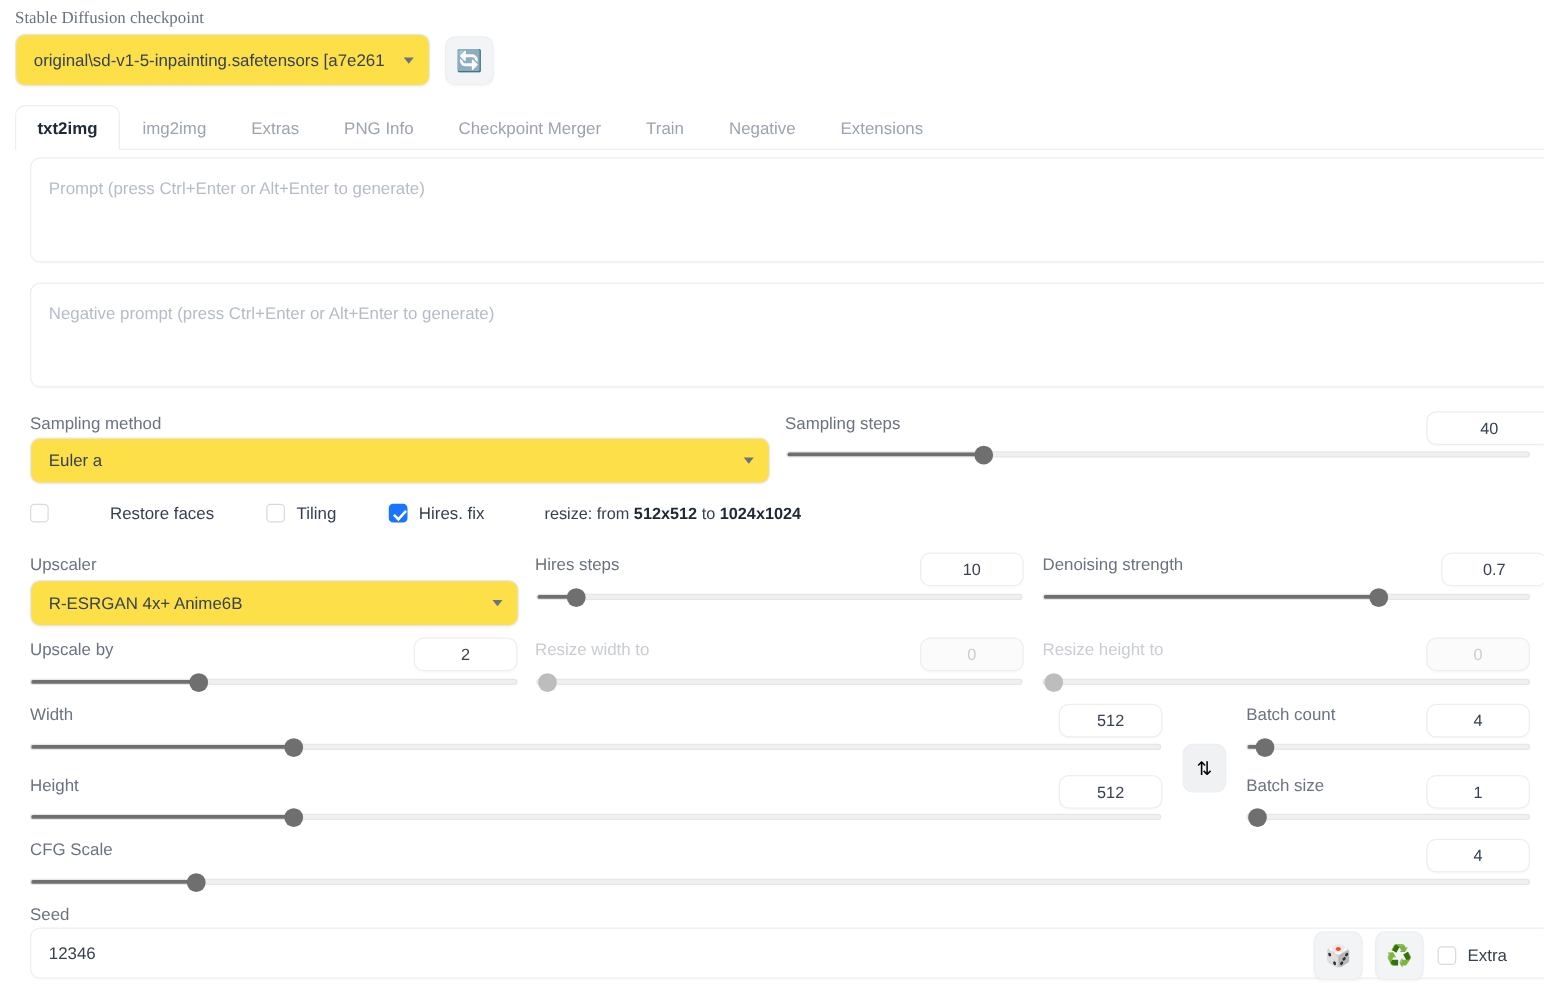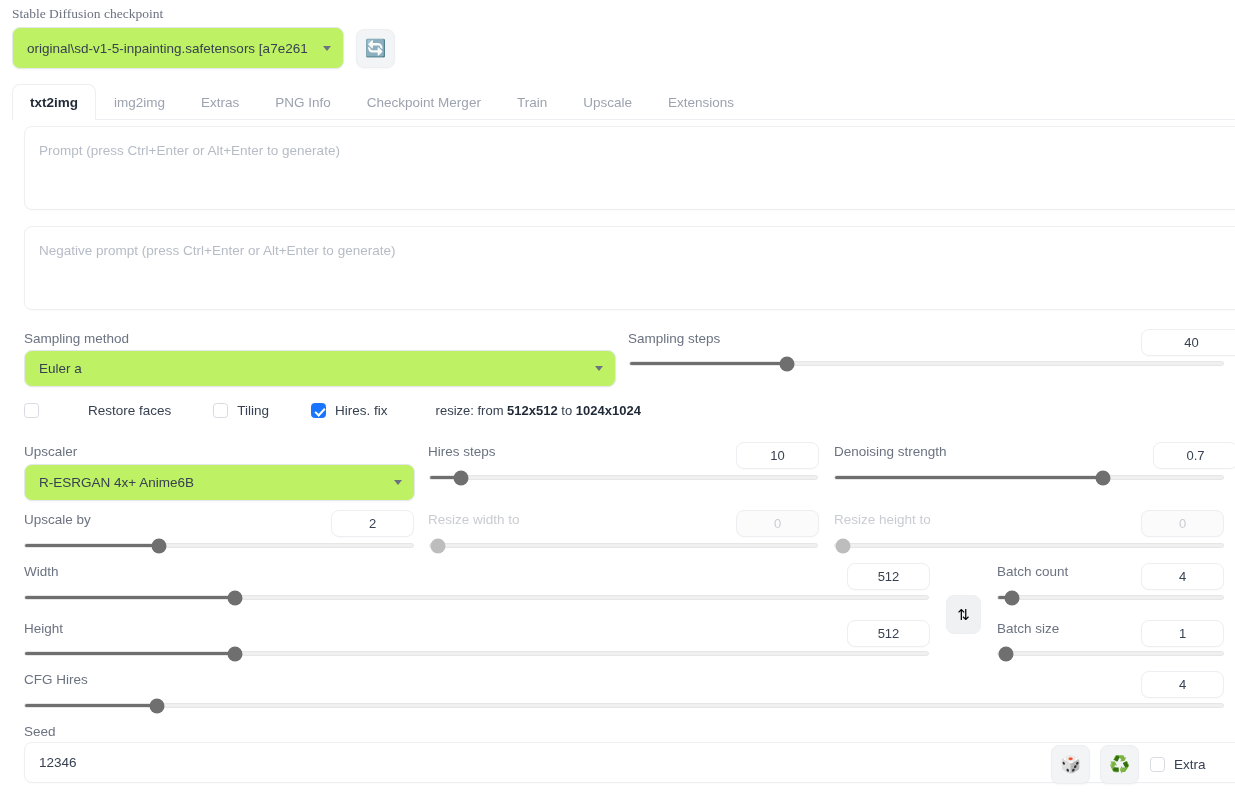--- a/index.html
+++ b/index.html
@@ -18,21 +18,21 @@
     font-weight: 400;
     line-height: 1.2;
   }
   .label-dim { color: #c9ccd2; }
 
   
   #checkpoint-row { position: absolute; left: 12px; top: 6px; }
   #checkpoint-label { margin-bottom: 5px; font-family: Liberation Serif, serif; }
   .ckpt-flex { display: flex; align-items: flex-start; gap: 12px; }
   .dropdown {
-    background: #bef264;
+    background: #fde047;
     border: 1px solid #e5e7eb;
     border-radius: 8px;
     height: 42px;
     display: flex; align-items: center;
     padding: 0 12px 0 14px;
     font-size: 13.5px;
     color: #374151;
     box-shadow: 0 1px 2px rgba(0,0,0,0.03);
     position: relative;
     cursor: pointer;
@@ -241,21 +241,21 @@
   <div class="tab">
       <span>PNG Info</span>
     </div>
   <div class="tab">
       <span>Checkpoint Merger</span>
     </div>
   <div class="tab">
       <span>Train</span>
     </div>
   <div class="tab">
-      <span>Upscale</span>
+      <span>Negative</span>
     </div>
   <div class="tab">
       <span>Extensions</span>
     </div>
 </div>
 
 <div id="prompt-box" class="textarea-box">
   <span>Prompt (press Ctrl+Enter or Alt+Enter to generate)</span>
 </div>
 <div id="negprompt-box" class="textarea-box">
@@ -359,21 +359,21 @@
   <div class="slider-knob" style="left:6%;"></div>
 </div>
 
 <div class="abs-label label" style="left:997px; top:621px;">Batch size</div>
 <div class="num-box" style="left:1141px; top:620px; width:83px;">1</div>
 <div class="slider-track" style="left:997px; top:651px; width:227px;">
   <div class="slider-fill" style="width:0%;"></div>
   <div class="slider-knob" style="left:3.5%;"></div>
 </div>
 
-<div class="abs-label label" style="left:24px; top:672px;">CFG Hires</div>
+<div class="abs-label label" style="left:24px; top:672px;">CFG Scale</div>
 <div class="num-box" style="left:1141px; top:671px; width:83px;">4</div>
 <div class="slider-track" style="left:24px; top:703px; width:1200px;">
   <div class="slider-fill" style="width:11%;"></div>
   <div class="slider-knob" style="left:11%;"></div>
 </div>
 
 <div id="seed-label" class="label">Seed</div>
 <div id="seed-input">
   <span>12346</span>
 </div>

